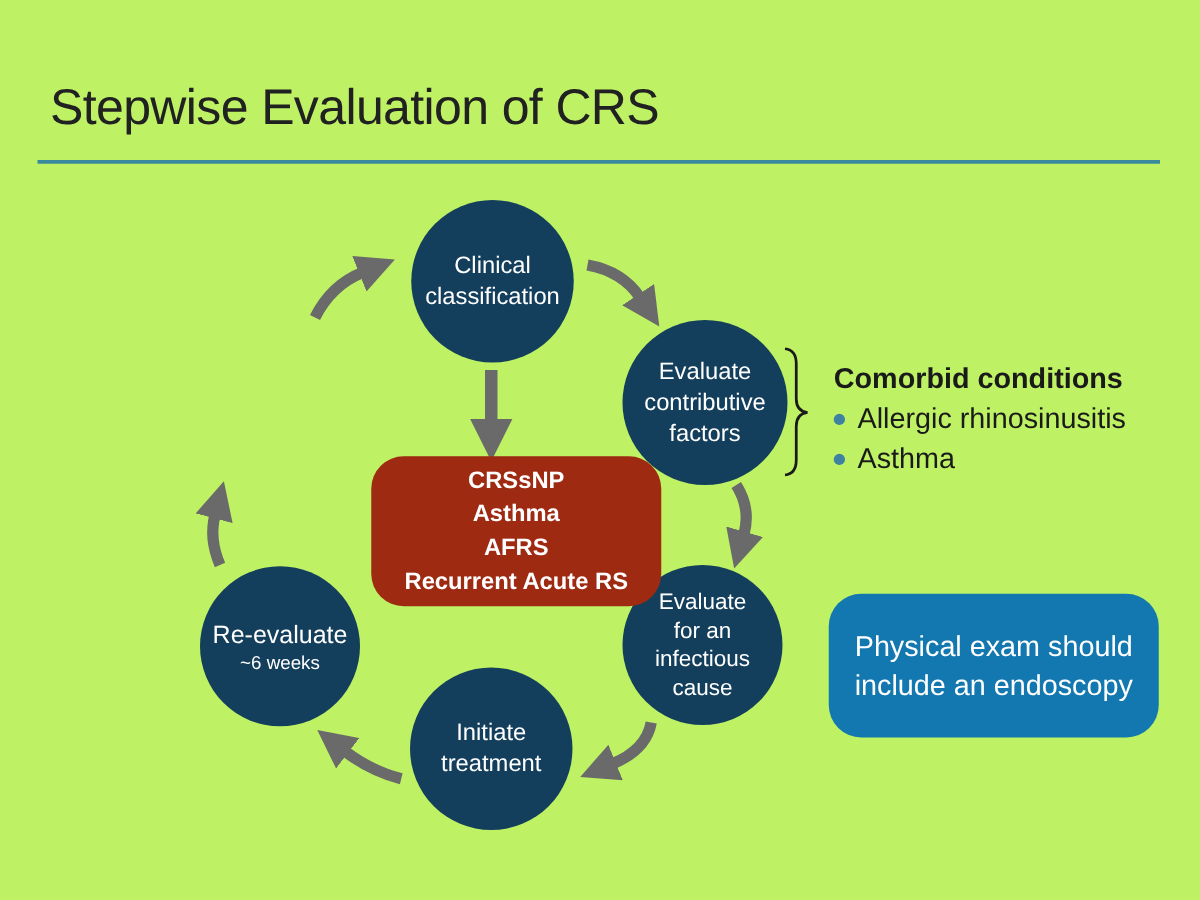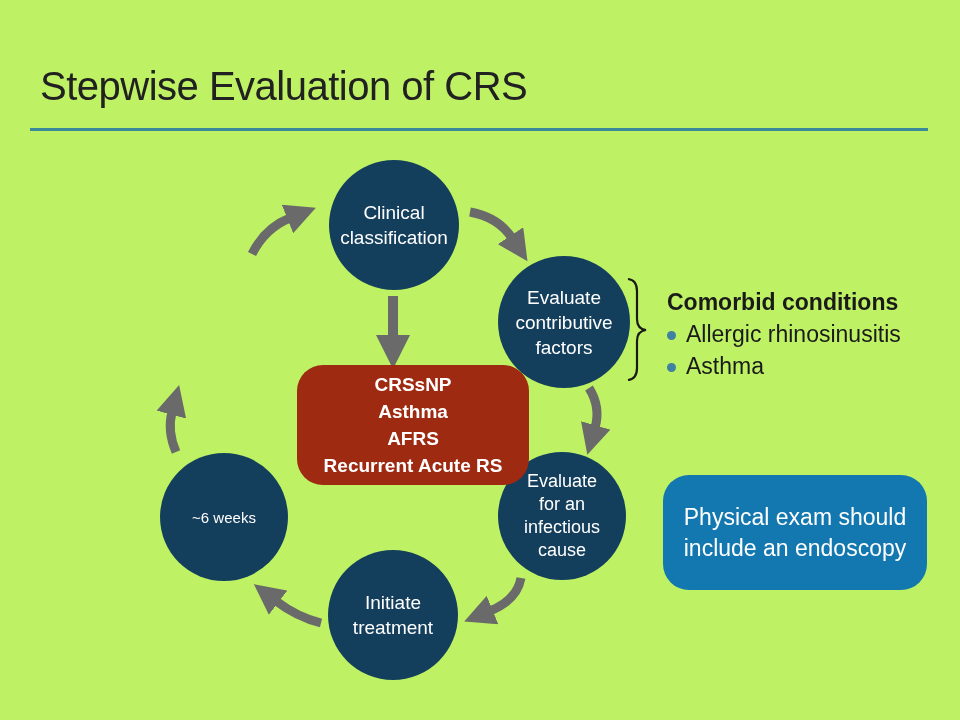--- a/index.html
+++ b/index.html
@@ -64,21 +64,21 @@
   .circle .sublabel {
     font-size: 15px;
     line-height: 19px;
   }
   #circle-clinical      { left: 329px; top: 160px; width: 130px; height: 130px; }
   #circle-contributive  { left: 498px; top: 256px; width: 132px; height: 132px; }
   #circle-review        { left: 160px; top: 258px; width: 128px; height: 128px; }
   #circle-infectious    { left: 498px; top: 452px; width: 128px; height: 128px; }
   #circle-reevaluate    { left: 160px; top: 453px; width: 128px; height: 128px; }
   #circle-reevaluate .label { font-size: 20px; line-height: 26px; }
-  #circle-initiate      { left: 328px; top: 550px; width: 130px; height: 130px; }
+  #circle-initiate      { left: 328px; top: 534px; width: 130px; height: 130px; }
   .center-box {
     position: absolute;
     left: 297px;
     top: 365px;
     width: 232px;
     height: 120px;
     border-radius: 26px;
     background: #9E2A12;
     color: #ffffff;
     display: flex;
@@ -186,20 +186,21 @@
 infectious
 cause</span>
   </div>
 
   <div class="circle" id="circle-initiate">
     <span class="label">Initiate
 treatment</span>
   </div>
 
   <div class="circle" id="circle-reevaluate">
+    <span class="label">Re-evaluate</span>
     <span class="sublabel">~6 weeks</span>
   </div>
 
 
   <div class="center-box">
     <div class="line">CRSsNP</div>
     <div class="line">Asthma</div>
     <div class="line">AFRS</div>
     <div class="line">Recurrent Acute RS</div>
   </div>

